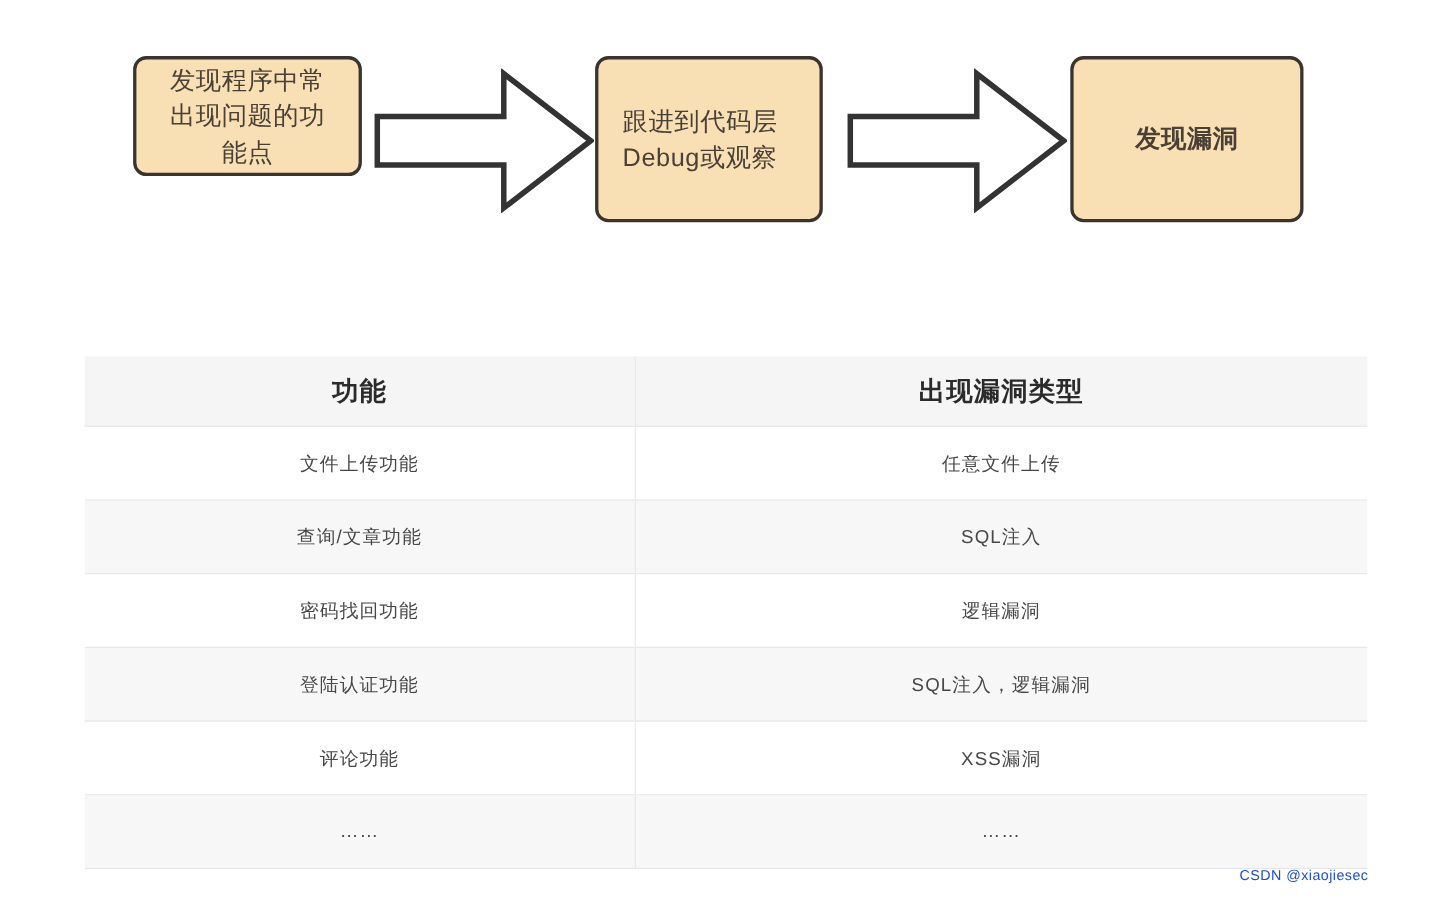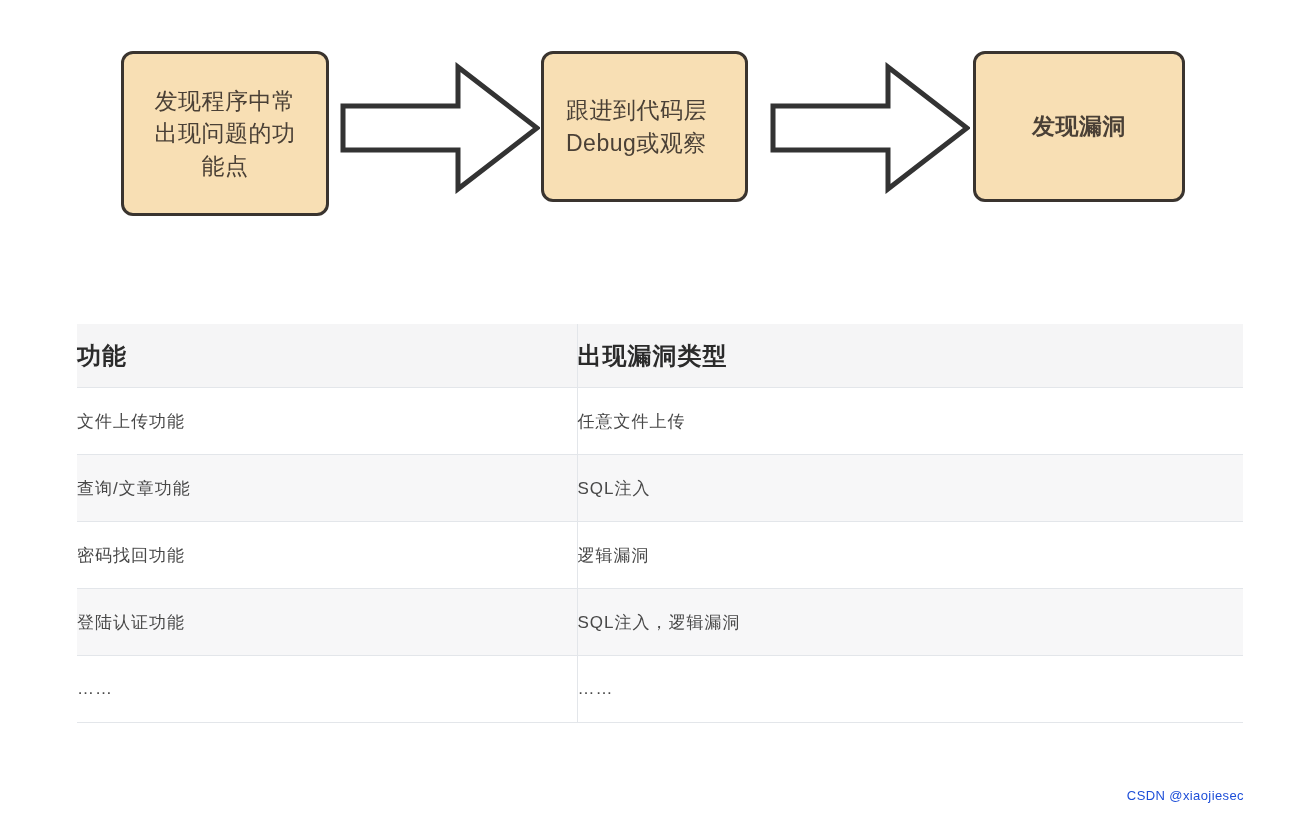--- a/index.html
+++ b/index.html
@@ -33,21 +33,21 @@
     display: flex;
     align-items: center;
     color: #4A4036;
     font-size: 23px;
     line-height: 1.42;
     letter-spacing: 0.5px;
     white-space: pre-line;
   }
   #flow-box-1 {
     left: 121px; top: 51px;
-    width: 208px; height: 165px;
+    width: 208px; height: 109px;
     justify-content: center;
     text-align: center;
     padding: 0 14px;
   }
   #flow-box-2 {
     left: 541px; top: 51px;
     width: 207px; height: 151px;
     justify-content: flex-start;
     text-align: left;
     padding: 0 22px;
@@ -77,21 +77,21 @@
     top: 324px;
     width: 1166px;
     border-collapse: collapse;
     table-layout: fixed;
   }
   #vuln-table col.col-func { width: 500px; }
   #vuln-table col.col-type { width: 666px; }
 
   #vuln-table th,
   #vuln-table td {
-    text-align: left;
+    text-align: center;
     vertical-align: middle;
     border-bottom: 1px solid #E3E6EA;
     padding: 0;
   }
   #vuln-table th {
     height: 63px;
     font-size: 24px;
     font-weight: bold;
     color: #2B2B2B;
     letter-spacing: 1px;
@@ -173,19 +173,23 @@
     </tr>
     <tr>
       <td>密码找回功能</td>
       <td class="col-divider">逻辑漏洞</td>
     </tr>
     <tr>
       <td>登陆认证功能</td>
       <td class="col-divider">SQL注入，逻辑漏洞</td>
     </tr>
     <tr>
+      <td>评论功能</td>
+      <td class="col-divider">XSS漏洞</td>
+    </tr>
+    <tr>
       <td>……</td>
       <td class="col-divider">……</td>
     </tr>
   </tbody>
 </table>
 
 <div id="watermark">CSDN @xiaojiesec</div>
 
 </body></html>

